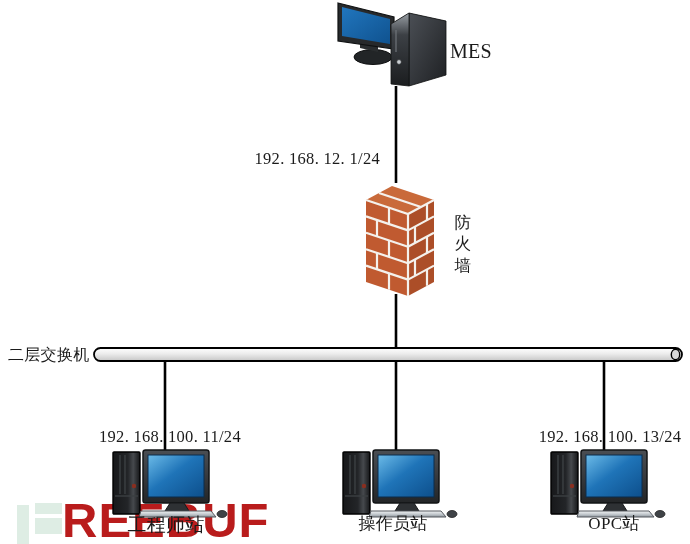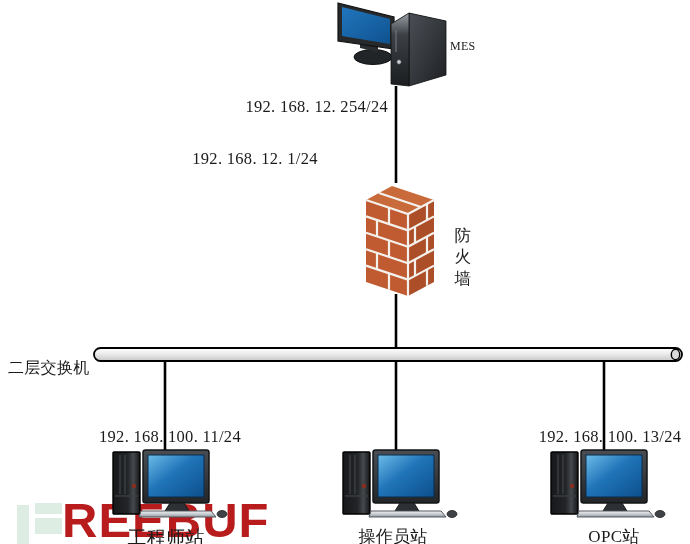--- a/index.html
+++ b/index.html
@@ -6,21 +6,21 @@
   #stage{
     position:relative;width:690px;height:544px;background:#ffffff;
     overflow:hidden;font-family:"Liberation Serif","DejaVu Serif",serif;
   }
   .lbl{
     position:absolute;color:#1b1b1b;white-space:nowrap;
     font-size:16.5px;letter-spacing:0.3px;line-height:1.1;
   }
   .lbl.center{text-align:center;}
   .lbl.right{text-align:right;}
-  .cjk{font-size:16.5px;margin-top:13px;}
+  .cjk{font-size:16.5px;}
   .vert{
     white-space:normal;width:20px;word-break:break-all;
     line-height:1.3;text-align:center;
   }
   #diagram-svg{position:absolute;left:0;top:0;z-index:1;}
   .textlayer{position:absolute;left:0;top:0;width:690px;height:544px;z-index:2;pointer-events:none;}
   
   #watermark{position:absolute;left:0;top:0;width:690px;height:544px;z-index:0;}
   .wm-bar{position:absolute;background:#deede4;}
   #wm-text{
@@ -138,25 +138,24 @@
       <line x1="396" y1="30" x2="396" y2="52" stroke="#6f747a" stroke-width="1.2"></line>
       <circle cx="399" cy="62" r="2.4" fill="#c9ced2" stroke="#2b2d2f" stroke-width="0.8"></circle>
     </g>
 
     <use href="#pc-icon" x="110" y="450"></use>
     <use href="#pc-icon" x="340" y="450"></use>
     <use href="#pc-icon" x="548" y="450"></use>
   </svg>
 
   <div class="textlayer">
-    <div class="lbl" style="left:450px;top:40px;font-size:12px;">MES</div>
+    <div class="lbl" style="left:450px;top:40px;font-size:20px;">MES</div>
 
-    <div class="lbl right" style="left:138px;top:98px;width:250px;">192. 168. 12. 254/24</div>
 
-    <div class="lbl right" style="left:130px;top:150px;width:250px;text-align:center;">192. 168. 12. 1/24</div>
+    <div class="lbl right" style="left:130px;top:150px;width:250px;">192. 168. 12. 1/24</div>
 
     <div class="lbl vert cjk" style="left:453px;top:212px;">防火墙</div>
 
 
     <div class="lbl cjk" style="left:8px;top:346px;font-size:16px;">二层交换机</div>
 
     <div class="lbl center" style="left:70px;top:428px;width:200px;">192. 168. 100. 11/24</div>
     <div class="lbl center" style="left:510px;top:428px;width:200px;">192. 168. 100. 13/24</div>
 
     <div class="lbl center cjk" style="left:86px;top:515px;width:160px;font-size:19px;">工程师站</div>

